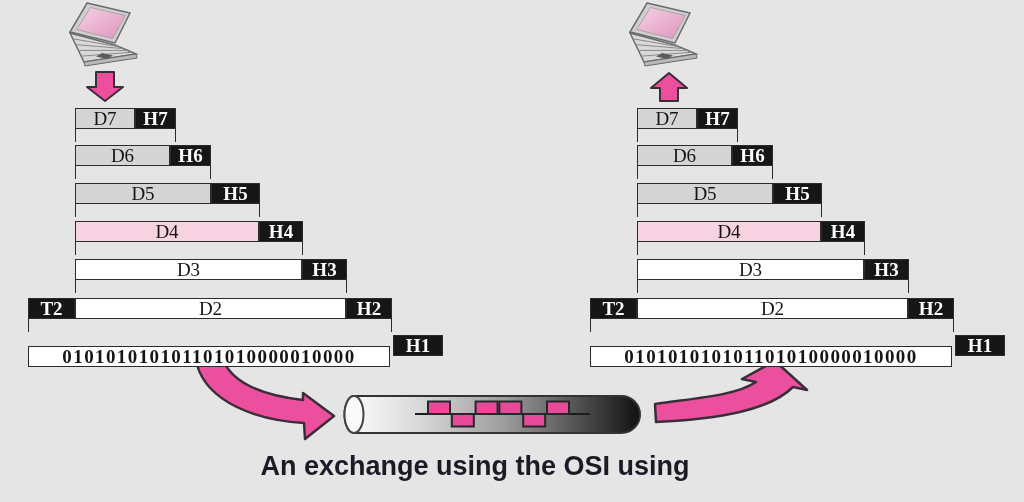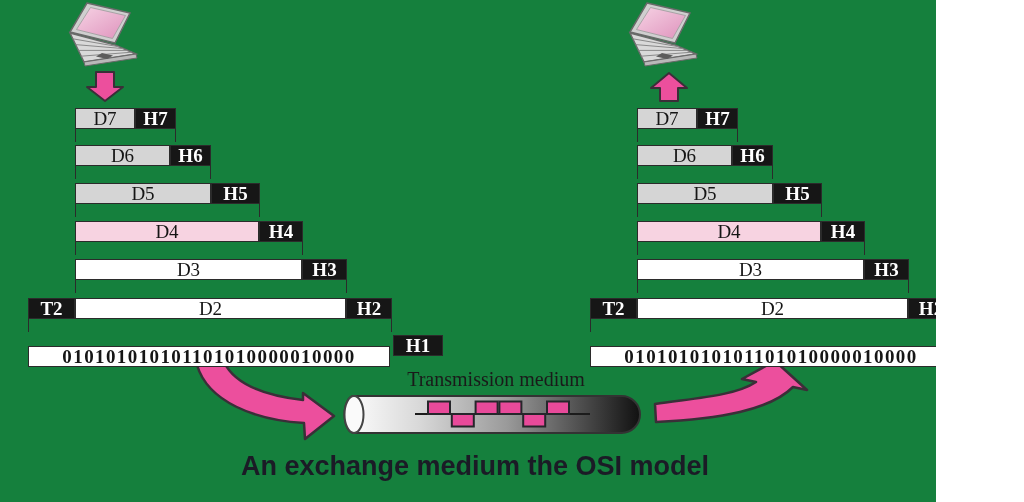--- a/index.html
+++ b/index.html
@@ -1,16 +1,16 @@
 <!DOCTYPE html>
 <html><head>
 <meta charset="utf-8">
 <style>
   html,body{margin:0;padding:0;background:#ffffff;}
-  #canvas{position:relative;width:936px;height:502px;background:#15803d;overflow:hidden;
+  #canvas{position:relative;width:1024px;height:502px;background:#e5e5e5;overflow:hidden;
           font-family:"Liberation Serif",serif;}
   #overlay{position:absolute;left:0;top:0;width:1024px;height:502px;}
   .stack{position:absolute;width:420px;height:250px;}
   #stack-left{left:28px;top:108px;}
   #stack-right{left:590px;top:108px;}
   .seg{position:absolute;height:21px;box-sizing:border-box;border:1.7px solid #2b2b2b;
        display:flex;align-items:center;justify-content:center;
        font-size:19px;color:#151515;line-height:1;}
   .seg.gray{background:#d5d5d5;}
   .seg.white{background:#ffffff;}
@@ -126,16 +126,15 @@
       <div class="seg black" style="left: 274px; width: 45px; top: 151px;">H3</div>
       <div class="tick" style="left: 47px; width: 272px; top: 172px; height: 13px;"></div>
       <div class="seg black" style="left: 0px; width: 47px; top: 190px;">T2</div>
       <div class="seg white" style="left: 47px; width: 271px; top: 190px;">D2</div>
       <div class="seg black" style="left: 318px; width: 46px; top: 190px;">H2</div>
       <div class="tick" style="left: 0px; width: 364px; top: 211px; height: 13px;"></div>
       <div class="seg white binary" style="left: 0px; width: 362px; top: 227px;">010101010101101010000010000</div>
       <div class="seg black" style="left: 365px; width: 50px; top: 227px;">H1</div>
     </div>
 
-  <div id="transmission-label">Transmission medium</div>
 
-  <div id="caption">An exchange medium the OSI model</div>
+  <div id="caption">An exchange using the OSI using</div>
 </div>
 
 </body></html>

